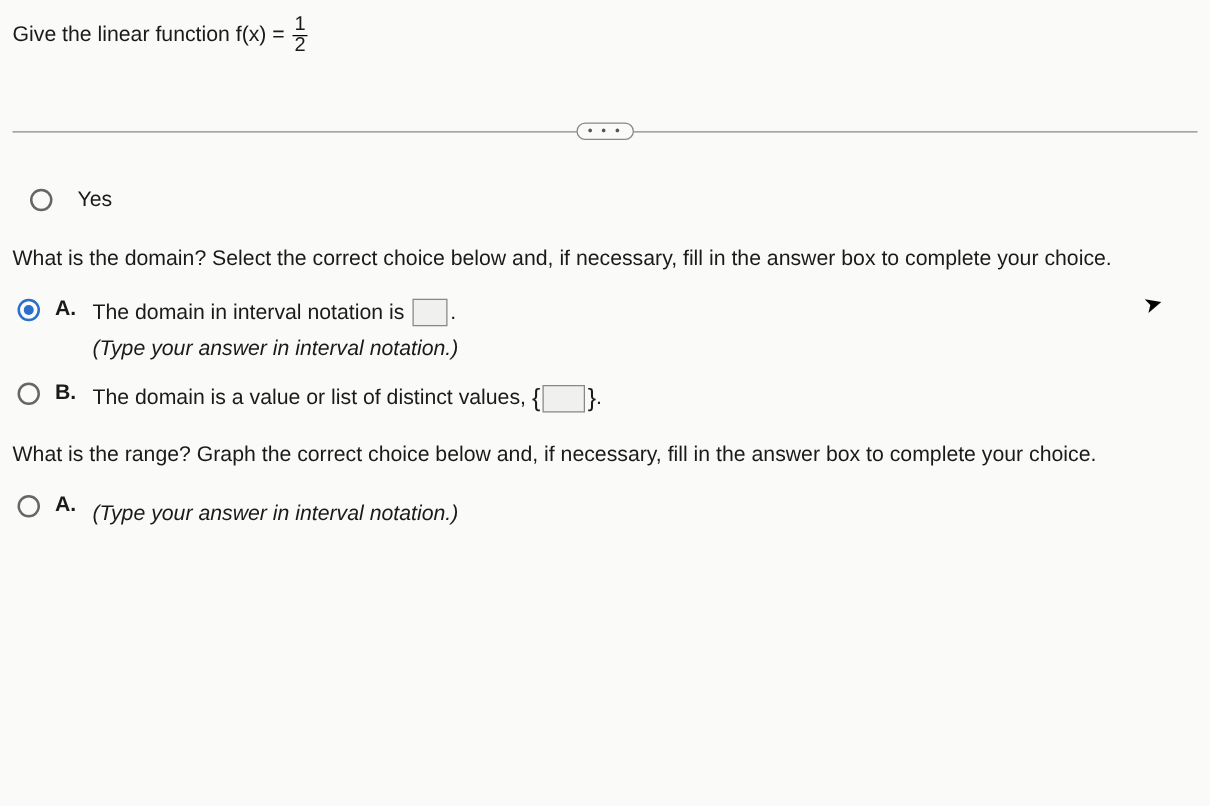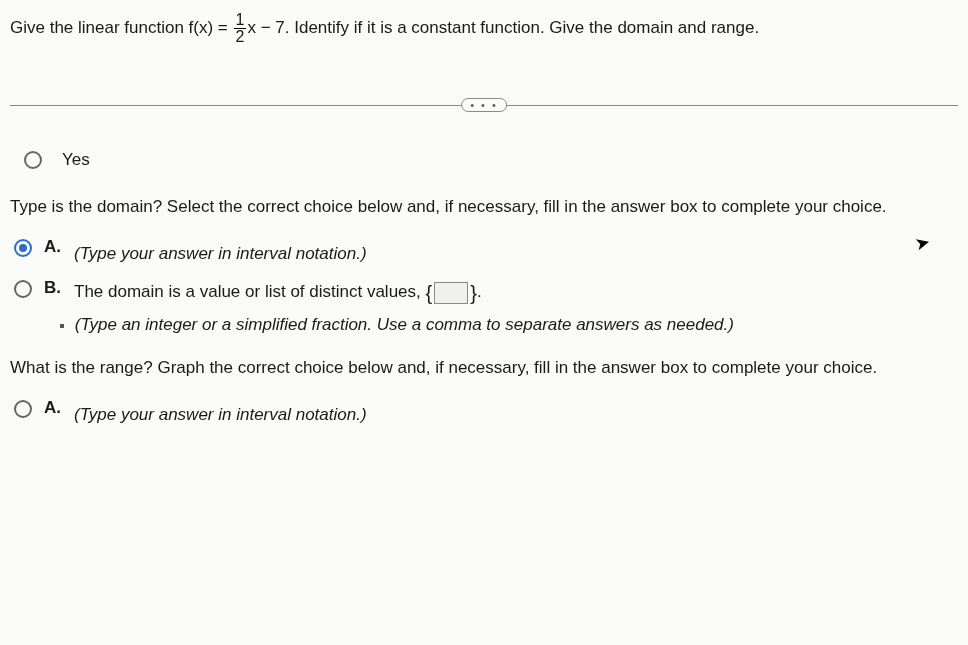--- a/index.html
+++ b/index.html
@@ -158,58 +158,57 @@
       margin-left:-14px;
     }
   </style>
 </head>
 <body>
 
 <div class="question-prompt">
   <span>Give the linear function f(x) = </span><span class="fraction">
     <span class="num">1</span>
     <span class="den">2</span>
-  </span><span>x − 7. Identify if it is a constant function. Give the domain and range.</span>
+  </span>
 </div>
 
 <div class="divider-wrap">
   <div class="divider-line"></div>
   <div class="divider-pill">• • •</div>
 </div>
 
 <div class="cursor-icon">➤</div>
 
 <div class="radio-group">
   <div class="radio-row">
     <span class="radio-circle"></span>
     <span>Yes</span>
   </div>
 </div>
 
-<div class="sub-question">Type is the domain? Select the correct choice below and, if necessary, fill in the answer box to complete your choice.</div>
+<div class="sub-question">What is the domain? Select the correct choice below and, if necessary, fill in the answer box to complete your choice.</div>
 
 <div class="choice-row">
   <span class="radio-circle selected"></span>
   <span class="choice-letter">A.</span>
   <div class="choice-body">
+    <div class="choice-text">
+      <span>The domain in interval notation is </span><span class="answer-box"></span><span>.</span>
+    </div>
     <div class="choice-hint">(Type your answer in interval notation.)</div>
   </div>
 </div>
 
 <div class="choice-row">
   <span class="radio-circle"></span>
   <span class="choice-letter">B.</span>
   <div class="choice-body">
     <div class="choice-text">
       <span>The domain is a value or list of distinct values, </span><span class="brace">{</span><span class="answer-box wide"></span><span class="brace">}</span><span>.</span>
     </div>
-    <div class="choice-hint">
-      <span class="bullet-dot"></span>
-      <span>(Type an integer or a simplified fraction. Use a comma to separate answers as needed.)</span>
-    </div>
   </div>
 </div>
 
 <div class="sub-question">What is the range? Graph the correct choice below and, if necessary, fill in the answer box to complete your choice.</div>
 
 <div class="choice-row">
   <span class="radio-circle"></span>
   <span class="choice-letter">A.</span>
   <div class="choice-body">
     <div class="choice-hint">(Type your answer in interval notation.)</div>

